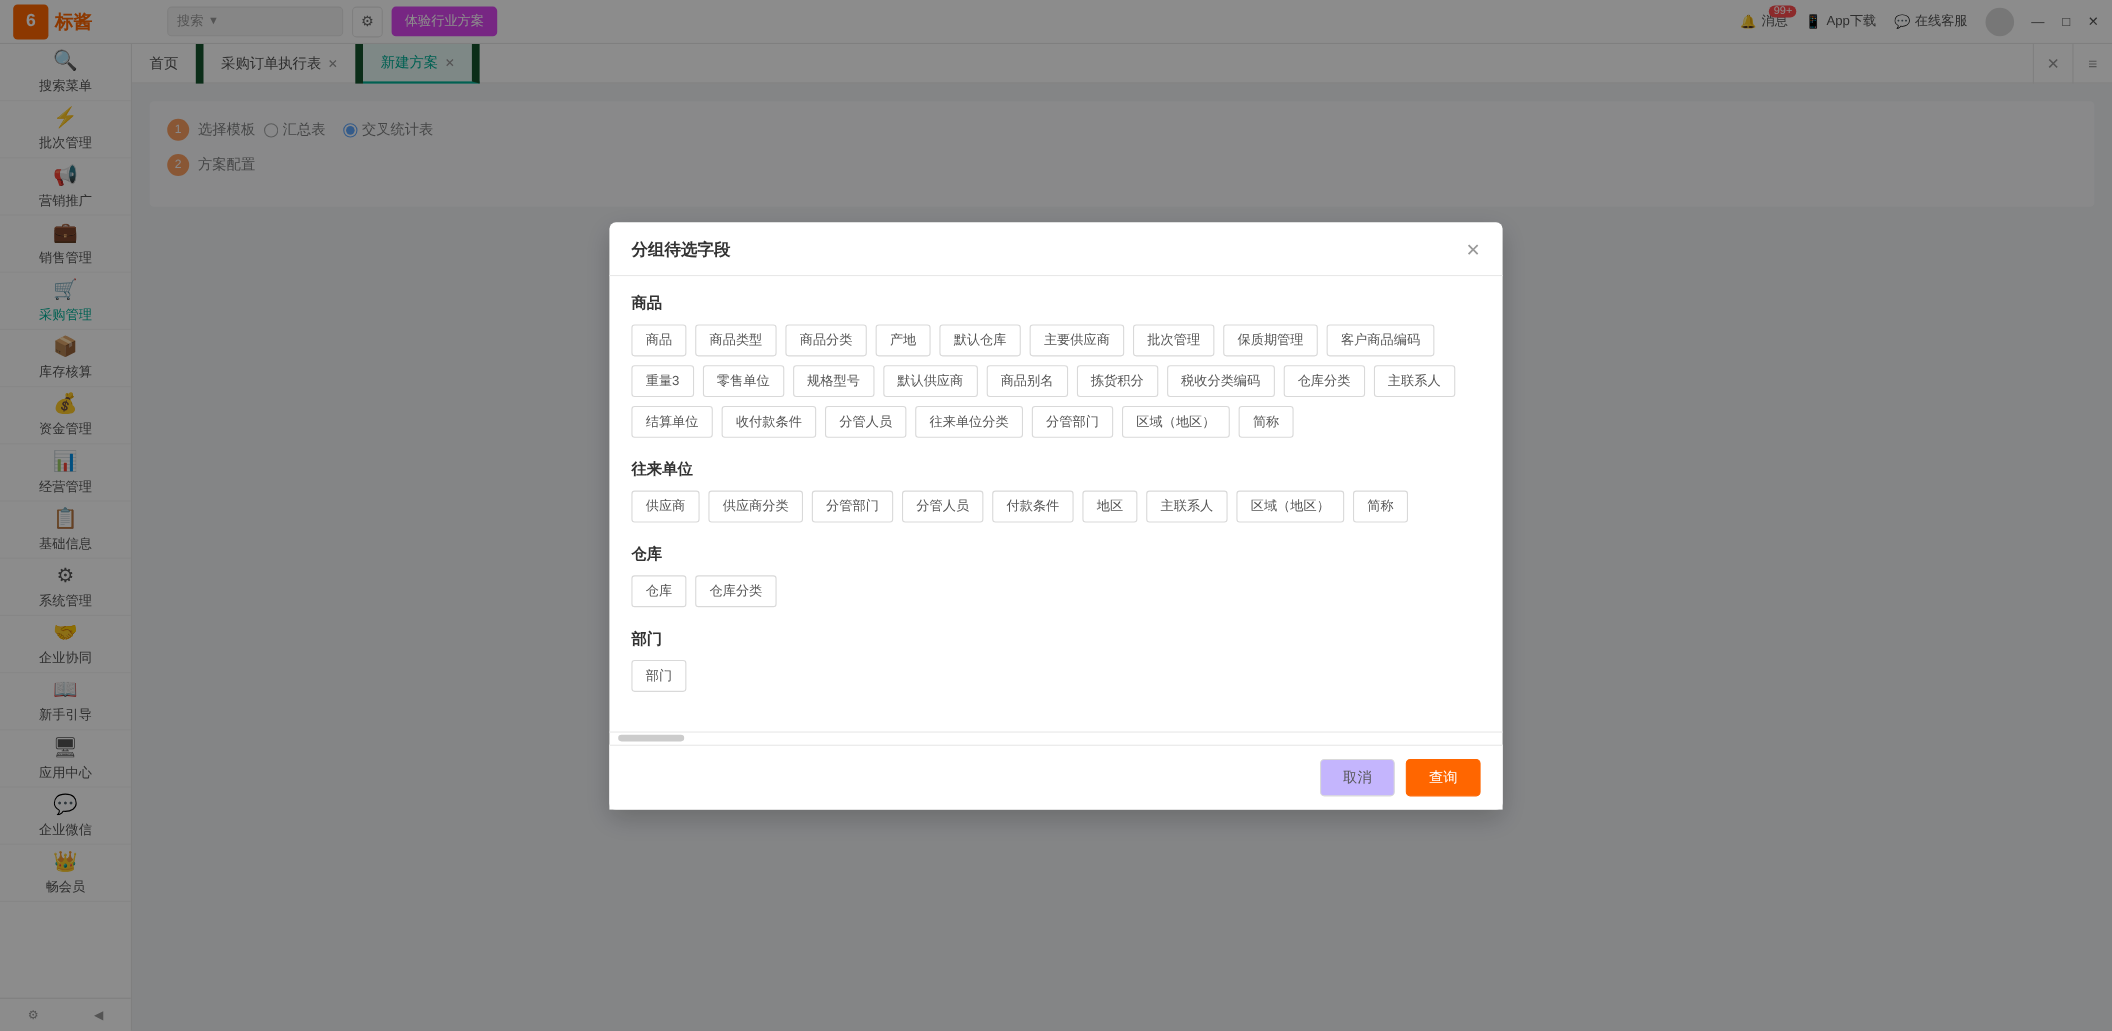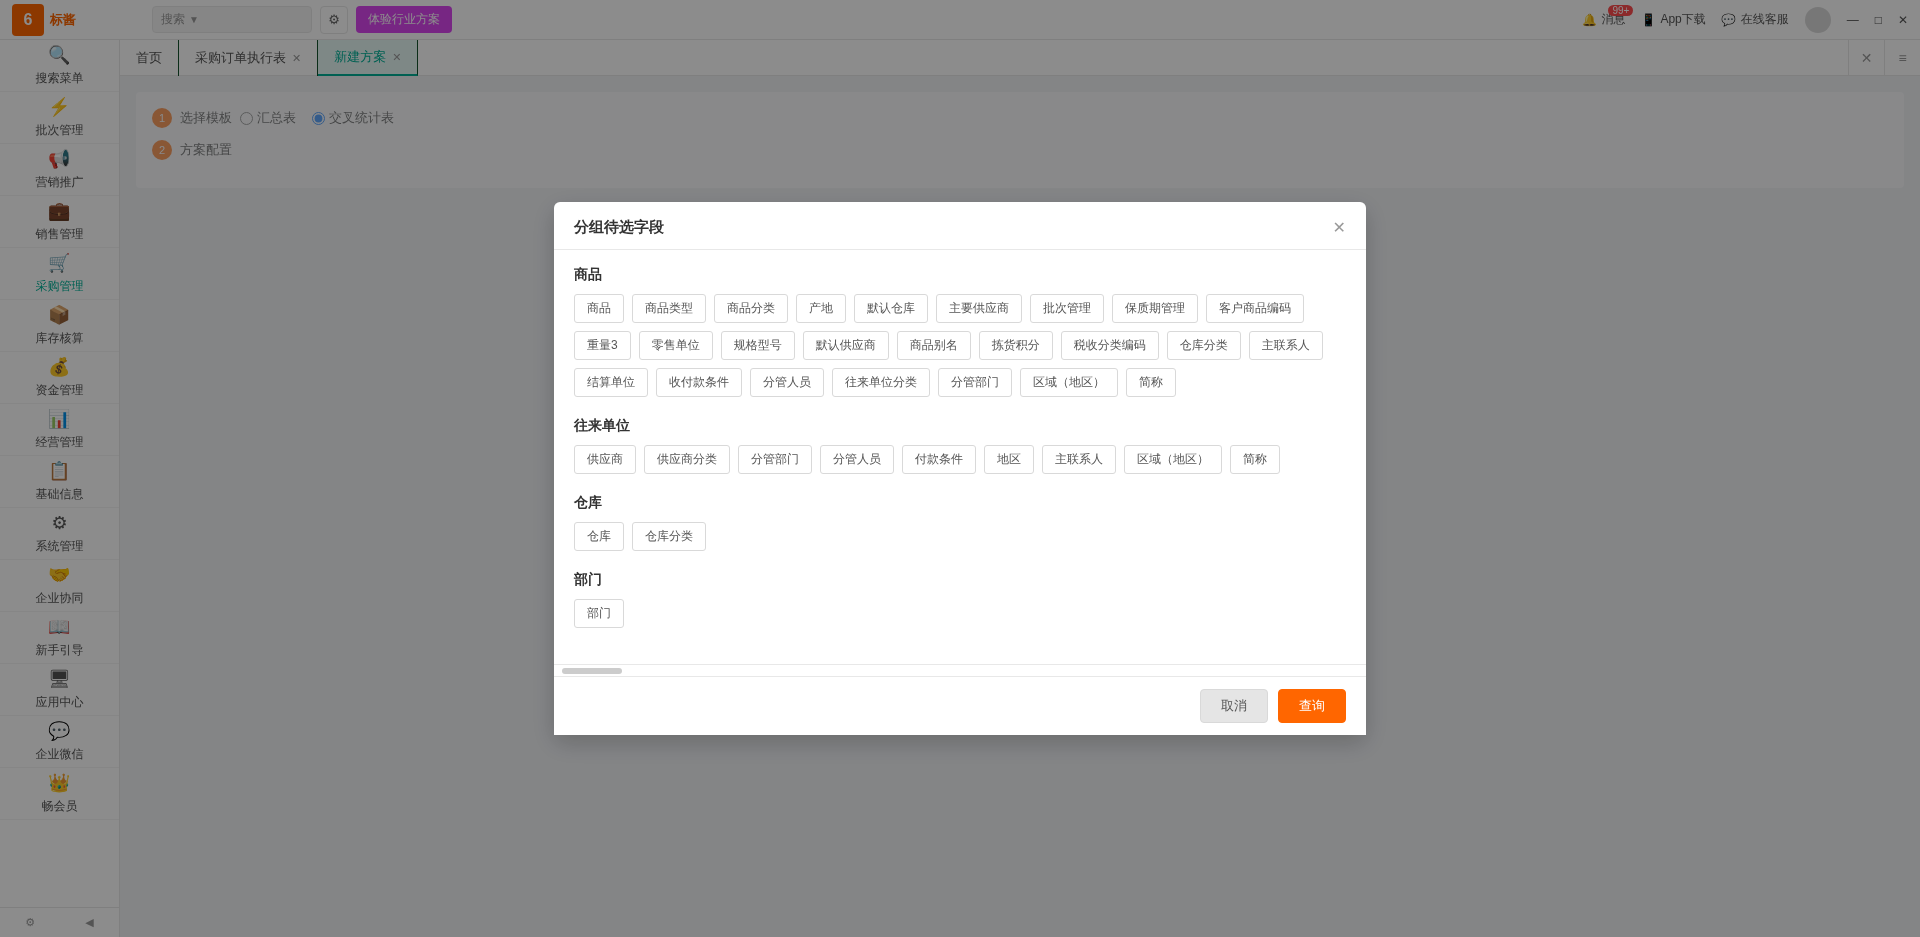--- a/index.html
+++ b/index.html
@@ -2,34 +2,34 @@
 <html><head>
   <meta charset="utf-8">
   <style>
     * { box-sizing: border-box; margin: 0; padding: 0; }
     body { font-family: 'Microsoft YaHei', Arial, sans-serif; font-size: 13px; background: #f0f2f5; color: #333; overflow: hidden; }
 
     
     .topbar { height: 40px; background: #fff; display: flex; align-items: center; padding: 0 12px; border-bottom: 1px solid #e8e8e8; position: fixed; top: 0; left: 0; right: 0; z-index: 100; }
     .logo-area { display: flex; align-items: center; width: 120px; }
     .logo-icon { width: 32px; height: 32px; background: #ff6600; border-radius: 4px; display: flex; align-items: center; justify-content: center; color: #fff; font-weight: bold; font-size: 16px; margin-right: 6px; }
-    .logo-text { color: #ff6600; font-size: 13px; font-weight: bold; }
+    .logo-text { color: #ff6600; font-size: 17px; font-weight: bold; }
     .topbar-middle { flex: 1; display: flex; align-items: center; gap: 8px; padding-left: 20px; }
     .search-box { background: #f5f5f5; border: 1px solid #e8e8e8; border-radius: 4px; padding: 4px 8px; width: 160px; font-size: 12px; color: #999; display: flex; align-items: center; gap: 4px; }
     .dropdown-arrow { color: #999; font-size: 10px; }
     .gear-btn { width: 28px; height: 28px; border: 1px solid #e8e8e8; border-radius: 4px; display: flex; align-items: center; justify-content: center; cursor: pointer; color: #666; }
     .try-btn { background: #d946ef; color: #fff; border: none; border-radius: 4px; padding: 5px 12px; font-size: 12px; cursor: pointer; }
     .topbar-right { display: flex; align-items: center; gap: 16px; margin-left: auto; }
     .topbar-right-item { display: flex; align-items: center; gap: 4px; font-size: 12px; color: #555; cursor: pointer; position: relative; }
     .badge { background: #ff4d4f; color: #fff; border-radius: 10px; font-size: 10px; padding: 0 4px; position: absolute; top: -6px; right: -8px; }
     .avatar { width: 26px; height: 26px; border-radius: 50%; background: #d9d9d9; }
 
     
     .nav-tabs { height: 36px; background: #fff; display: flex; align-items: center; padding: 0 0; border-bottom: 1px solid #e8e8e8; position: fixed; top: 40px; left: 120px; right: 0; z-index: 99; }
-    .nav-tab { padding: 0 16px; height: 36px; display: flex; align-items: center; font-size: 13px; color: #555; cursor: pointer; border-right: 1px solid #14532d; }
+    .nav-tab { padding: 0 16px; height: 36px; display: flex; align-items: center; font-size: 13px; color: #555; cursor: pointer; border-right: 7px solid #14532d; }
     .nav-tab.active { background: #e6f7f5; color: #00b096; border-bottom: 2px solid #00b096; }
     .nav-tab .close-x { margin-left: 6px; color: #999; font-size: 11px; }
     .tab-controls { margin-left: auto; display: flex; }
     .tab-ctrl-btn { width: 36px; height: 36px; display: flex; align-items: center; justify-content: center; border-left: 1px solid #e8e8e8; cursor: pointer; color: #999; font-size: 14px; }
 
     
     .sidebar { width: 120px; background: #fff; position: fixed; top: 40px; left: 0; bottom: 0; border-right: 1px solid #e8e8e8; z-index: 98; display: flex; flex-direction: column; }
     .sidebar-item { height: 52px; display: flex; flex-direction: column; align-items: center; justify-content: center; cursor: pointer; color: #555; font-size: 12px; gap: 4px; border-bottom: 1px solid #f5f5f5; }
     .sidebar-item.active { color: #00b096; }
     .sidebar-icon { font-size: 18px; }
@@ -57,21 +57,21 @@
 
     
     .field-group { margin-bottom: 20px; }
     .field-group-title { font-size: 14px; font-weight: bold; color: #333; margin-bottom: 10px; }
     .field-tags { display: flex; flex-wrap: wrap; gap: 8px; }
     .field-tag { background: #fff; border: 1px solid #d9d9d9; border-radius: 3px; padding: 5px 12px; font-size: 12px; color: #555; cursor: pointer; white-space: nowrap; }
 
     
     .btn { padding: 7px 20px; border-radius: 4px; font-size: 13px; cursor: pointer; border: 1px solid #d9d9d9; background: #fff; color: #555; }
     .btn-primary { background: #ff6600; border-color: #ff6600; color: #fff; }
-    .btn-default { background: #e5e5e5; border-color: #d9d9d9; color: #555; }
+    .btn-default { background: #c4b5fd; border-color: #d9d9d9; color: #555; }
 
     
     .bg-content { position: fixed; top: 76px; left: 120px; right: 0; bottom: 0; background: #f0f2f5; padding: 16px; opacity: 0.6; }
     .bg-panel { background: #fff; border-radius: 4px; padding: 16px; }
     .step-row { display: flex; align-items: center; gap: 8px; margin-bottom: 12px; }
     .step-badge { background: #ff6600; color: #fff; border-radius: 50%; width: 20px; height: 20px; display: flex; align-items: center; justify-content: center; font-size: 11px; flex-shrink: 0; }
     .step-label { font-size: 13px; font-weight: normal; }
     .radio-group { display: flex; gap: 16px; align-items: flex-start; font-size: 13px; }
     .radio-option { display: flex; align-items: center; gap: 4px; cursor: pointer; }
   </style>

